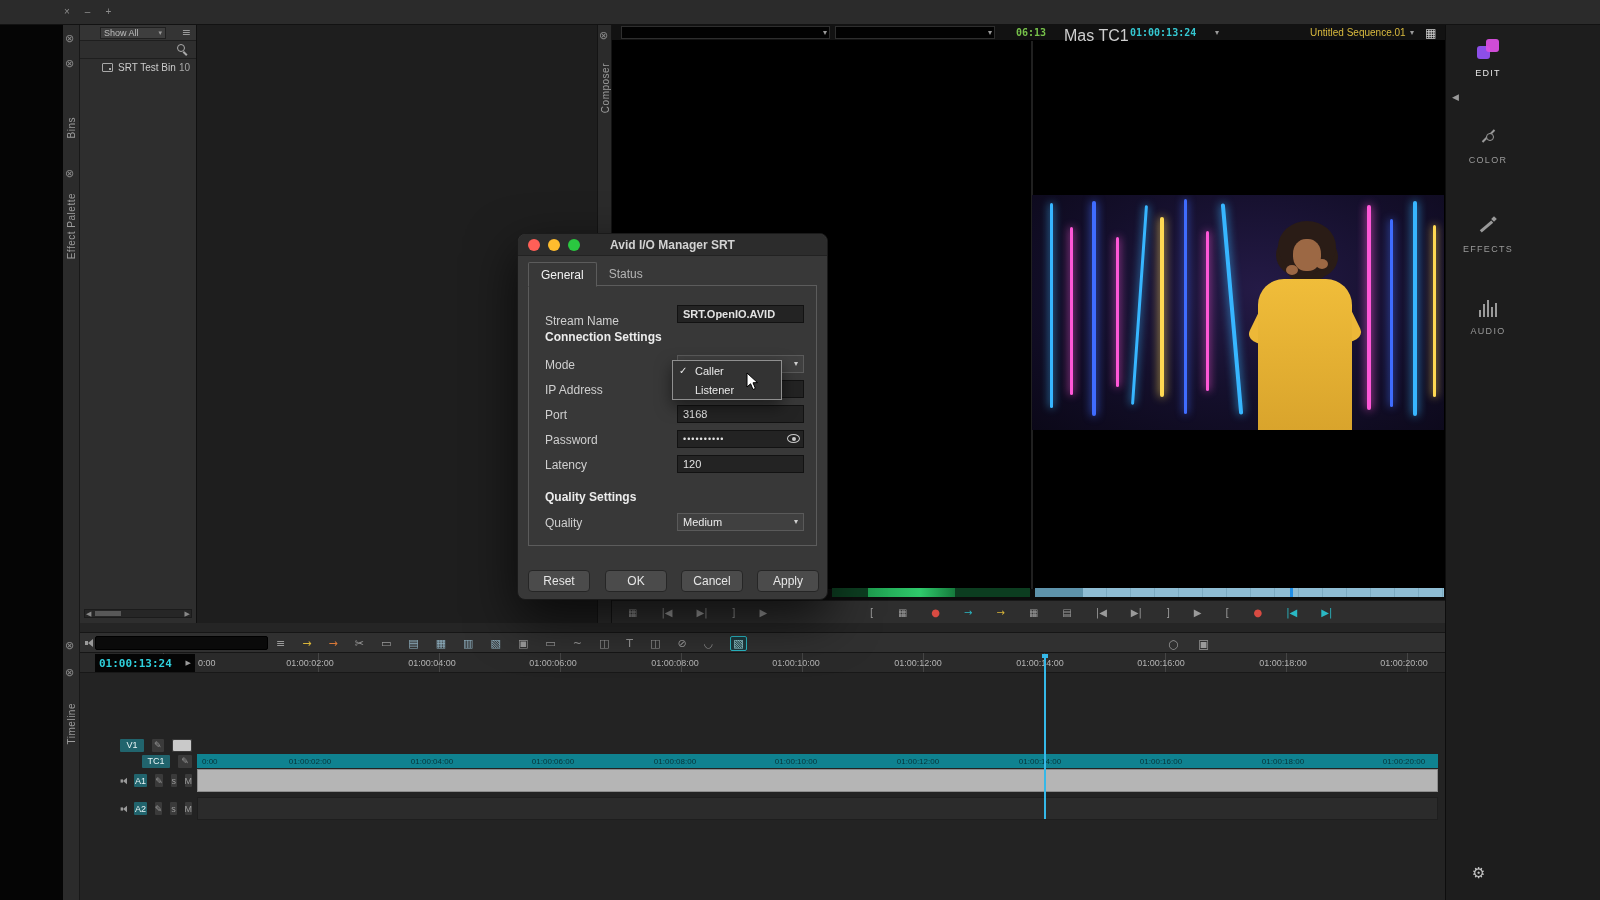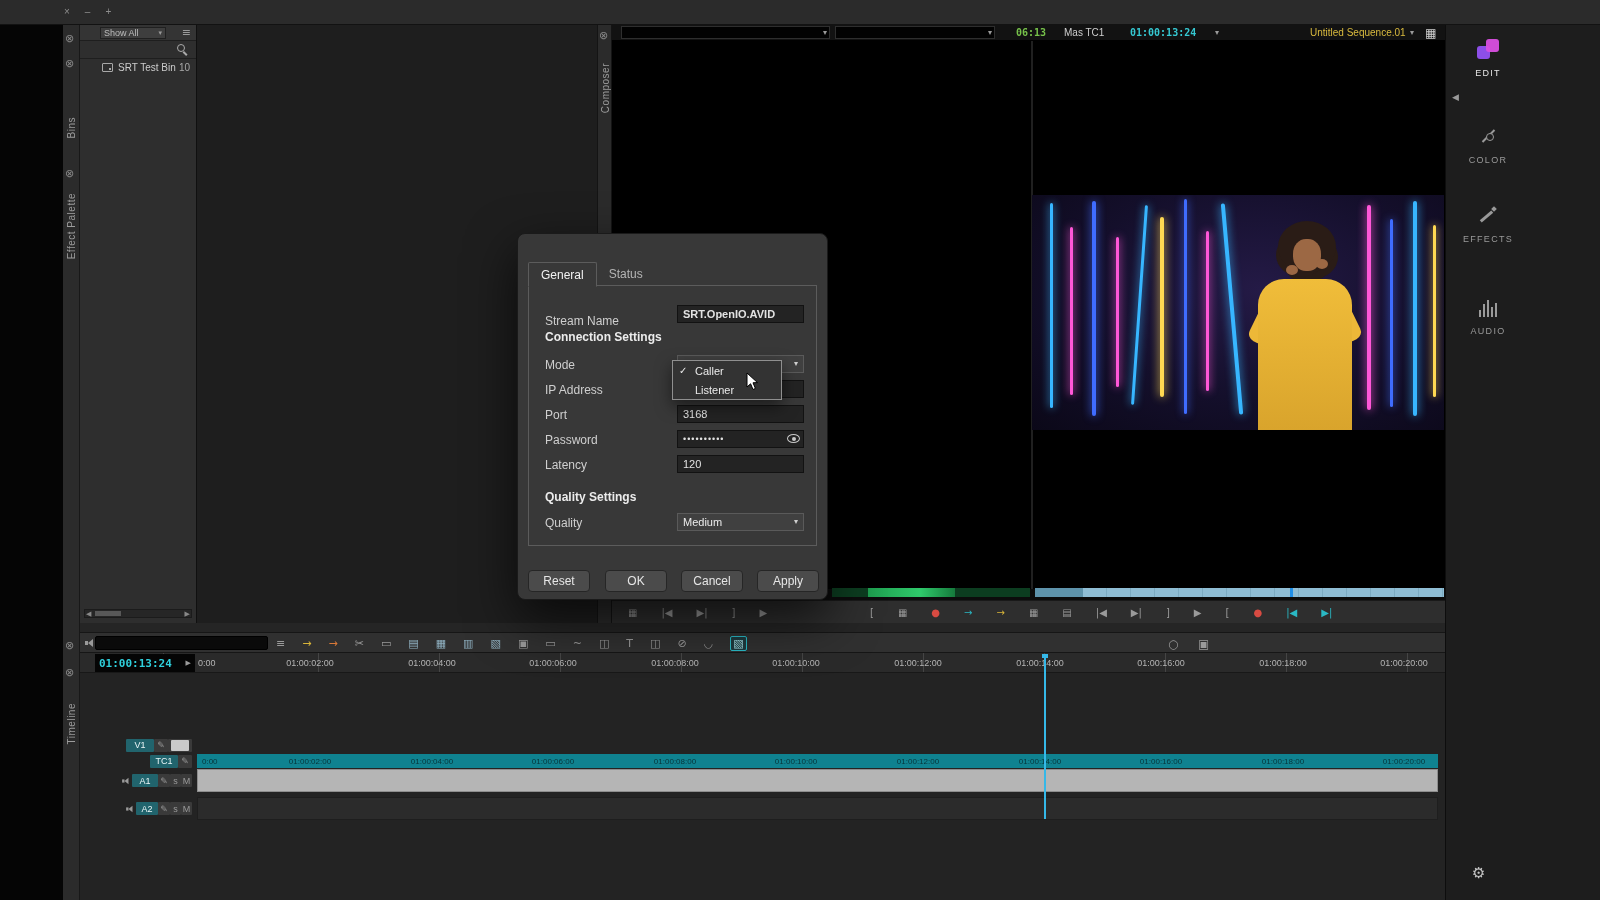--- a/index.html
+++ b/index.html
@@ -44,21 +44,21 @@
   
   .composer-strip { position:absolute; left:597px; top:25px; width:15px; height:598px; background:#2b2b2b; border-left:1px solid #141414; border-right:1px solid #141414; }
 
   
   .composer { position:absolute; left:612px; top:25px; width:833px; height:598px; background:#0c0c0c; }
   .comp-topbar { position:absolute; left:0; top:0; width:833px; height:16px; background:#121212; border-bottom:1px solid #000; }
   .src-dd { position:absolute; top:1px; height:13px; background:#020202; border:1px solid #2e2e2e; }
   .src-dd .icn { position:absolute; right:2px; top:2px; font-size:8px; }
   .tc-green { color:#76c14a; font-size:10px; font-weight:bold; }
   .tc-cyan  { color:#35c8d2; font-size:10px; font-weight:bold; }
-  .tc-white { color:#cfcfcf; font-size:10px; }
+  .tc-white { color:#cfcfcf; font-size:16px; }
   .seq-yellow { color:#d9ba3e; font-size:10px; }
   .monitors { position:absolute; left:0; top:16px; width:833px; height:548px; background:#000; }
   .mon-div { position:absolute; left:419px; top:16px; width:2px; height:548px; background:#202020; }
 
   
   .video { position:absolute; left:420px; top:170px; width:412px; height:235px; overflow:hidden;
            background:radial-gradient(ellipse at 55% 40%, #241a46 0%, #140f2b 55%, #0b0818 100%); }
   .tube { position:absolute; border-radius:3px; }
   .person-hair { position:absolute; left:246px; top:26px; width:58px; height:52px; border-radius:50%; background:#2a1c16;
                  box-shadow:-6px 8px 0 -4px #2a1c16, 6px 10px 0 -4px #2a1c16, 0 16px 0 -6px #2a1c16; }
@@ -112,21 +112,21 @@
 
   .tl-ruler { position:absolute; left:0; top:30px; width:1365px; height:20px; background:#2a2a2a; border-bottom:1px solid #181818;
               background-image:repeating-linear-gradient(90deg, transparent 0 120px, #454545 120px 121px);
               background-position:118px 0; }
   .tc-box { position:absolute; left:15px; top:1px; width:100px; height:18px; background:#050505; display:flex; align-items:center; justify-content:space-between; padding:0 4px; }
   .tc-box .v { color:#2fd0dc; font-size:11px; font-weight:bold; }
   .tick { position:absolute; top:5px; font-size:9px; color:#b4b4b4; white-space:nowrap; }
   .ct { transform:translateX(-50%); }
 
   .tl-tracks { position:absolute; left:0; top:50px; width:1365px; height:227px; background:#232323; }
-  .thead { position:absolute; left:40px; width:77px; display:flex; align-items:center; justify-content:flex-end; gap:0; padding-right:5px; }
+  .thead { position:absolute; left:40px; width:77px; display:flex; align-items:center; justify-content:flex-end; gap:8px; padding-right:5px; }
   .tk-box { background:#21646d; color:#e9f5f6; font-size:9px; height:13px; display:flex; align-items:center; justify-content:center; border-radius:1px; }
   .tk-aux { background:#3a3a3a; color:#9a9a9a; font-size:9px; height:13px; display:flex; align-items:center; justify-content:center; border-radius:1px; }
   .mon { width:18px; height:11px; background:#c9c9c9; border-radius:1px; }
   .v1-clip { position:absolute; left:117px; top:64px; width:1241px; height:16px; background:#12929e; border:1px solid #0a5d66; color:#fff; font-size:10px; line-height:14px; padding-left:6px; }
   .clip-marker { position:absolute; left:611px; top:2px; background:#c0c0c0; color:#222; font-size:7px; line-height:9px; padding:0 3px; border-radius:2px; }
   .tc1-row { position:absolute; left:117px; top:81px; width:1241px; height:14px; background:#0f8290; }
   .tc1-row .tick { top:3px; font-size:8px; color:rgba(0,0,0,.6); }
   .a1-clip { position:absolute; left:117px; top:96px; width:1241px; height:23px; background:#b5b5b5; border:1px solid #8d8d8d; }
   .a2-row  { position:absolute; left:117px; top:124px; width:1241px; height:23px; background:#2b2b2b; border:1px solid #1e1e1e; }
   .playhead { position:absolute; left:964px; top:31px; width:2px; height:165px; background:#35b8e8; z-index:6; }
@@ -296,21 +296,21 @@
   <div class="right-sidebar">
     <span class="abs icn" style="left:6px;top:68px;font-size:9px">◀</span>
     <div class="side-item" style="top:14px">
       <span class="edit-ico"></span>
       <span class="side-label on">EDIT</span>
     </div>
     <div class="side-item" style="top:101px">
       <span class="color-ico"></span>
       <span class="side-label">COLOR</span>
     </div>
-    <div class="side-item" style="top:180px">
+    <div class="side-item" style="top:190px">
       <span class="fx-ico"></span>
       <span class="side-label">EFFECTS</span>
     </div>
     <div class="side-item" style="top:275px">
       <span class="aud-ico">
         <i style="height:7px"></i>
           <i style="height:13px"></i>
           <i style="height:17px"></i>
           <i style="height:10px"></i>
           <i style="height:14px"></i>
@@ -411,20 +411,28 @@
         <span class="tk-aux" style="width:11px">s</span>
         <span class="tk-aux" style="width:11px">M</span>
       </div>
       <div class="a2-row"></div>
     </div>
 
     <div class="playhead"></div>
   </div>
 
   <div class="dialog">
+    <div class="dlg-titlebar">
+      <div class="lights">
+        <span class="light" style="background:#ff5f57"></span>
+        <span class="light" style="background:#febc2e"></span>
+        <span class="light" style="background:#2ac840"></span>
+      </div>
+      <div class="dlg-title">Avid I/O Manager SRT</div>
+    </div>
 
     <div class="dlg-tabs">
       <span class="dtab active">General</span>
       <span class="dtab">Status</span>
     </div>
 
     <div class="dlg-box">
       <span class="flabel" style="top:28px">Stream Name</span>
       <input class="ffield" style="top: 19px; font-weight: bold;" value="SRT.OpenIO.AVID">
 

